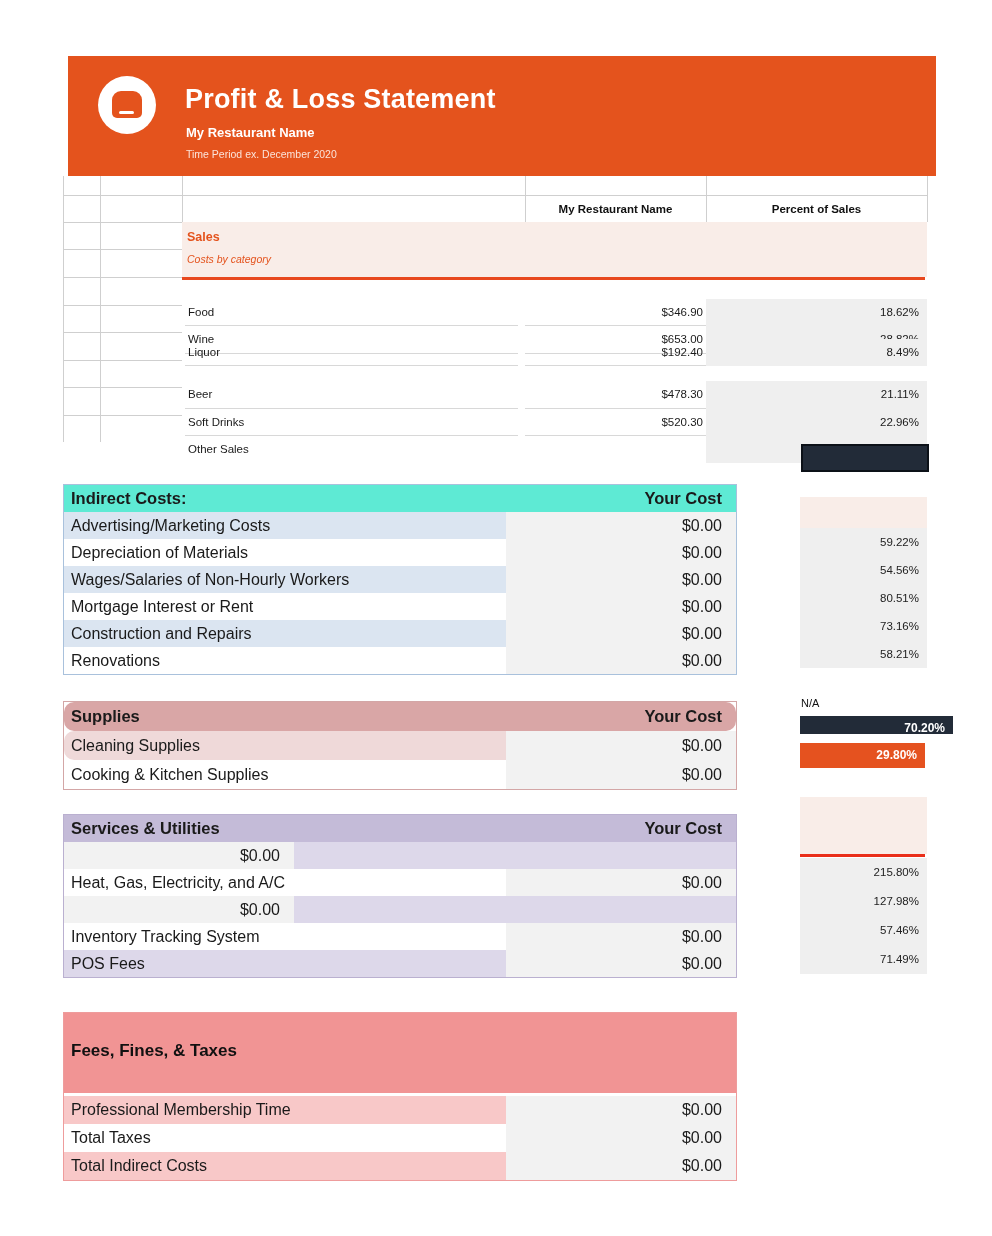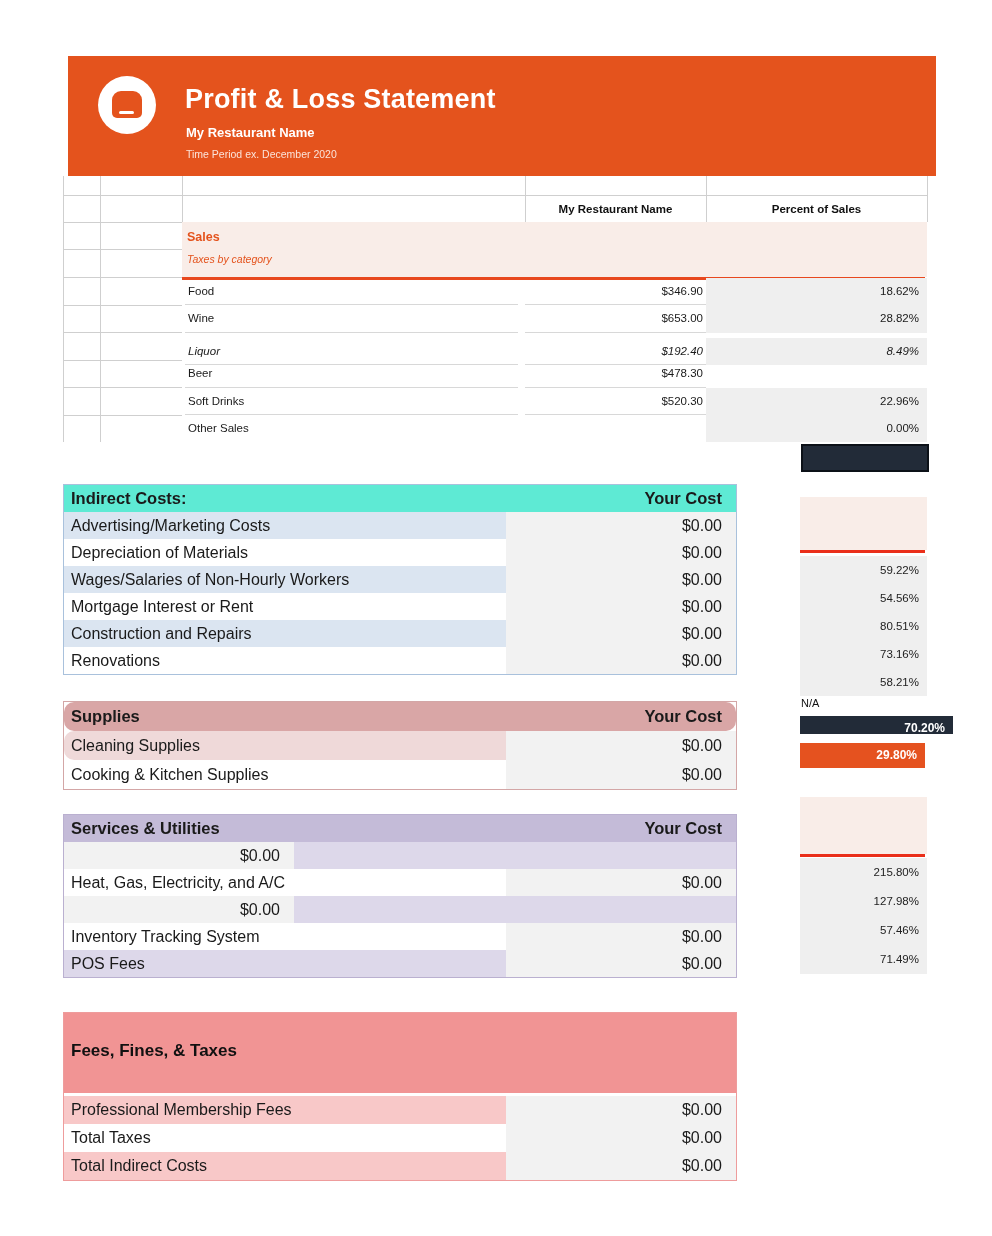--- a/index.html
+++ b/index.html
@@ -16,21 +16,21 @@
   .banner .period{position:absolute;left:118px;top:92px;font-size:10.5px;color:#fbe3d9;}
 
   
   .vline{position:absolute;width:1px;background:#CFCFCF;}
   .hline{position:absolute;height:1px;background:#CFCFCF;}
   .colhead{position:absolute;top:196px;height:26px;line-height:26px;font-size:11.5px;font-weight:bold;text-align:center;color:#111;}
   .sales-band{position:absolute;left:182px;top:222px;width:745px;height:55px;background:#F9EDE8;}
   .sales-title{position:absolute;left:5px;top:8px;color:#E4531D;font-weight:bold;font-size:12.5px;}
   .sales-sub{position:absolute;left:5px;top:31px;color:#E4531D;font-style:italic;font-size:10.5px;}
   .sales-rule{position:absolute;left:182px;top:277px;width:743px;height:3px;background:#E8481E;}
-  .srow{position:absolute;left:63px;width:864px;height:27.4px;line-height:27.4px;font-size:11.5px;}
+  .srow{position:absolute;left:63px;width:864px;height:27.4px;line-height:27.4px;font-size:11.5px;margin-top:21px;}
   .srow .slbl{position:absolute;left:122px;top:0;width:330px;padding-left:3px;border-bottom:1px solid #D8D8D8;height:26.4px;}
   .srow .sval{position:absolute;left:462px;top:0;width:178px;text-align:right;padding-right:3px;border-bottom:1px solid #D8D8D8;height:26.4px;}
   .srow .spct{position:absolute;left:643px;top:0;width:221px;background:#EFEFEF;text-align:right;box-sizing:border-box;padding-right:8px;height:27.4px;}
   .navy-bar{position:absolute;left:801px;width:124px;height:24px;background:#222B38;border:2px solid #0C1118;box-sizing:content-box;}
   .peach-block{position:absolute;left:800px;width:127px;background:#F9EDE8;}
   .red-rule{position:absolute;left:800px;width:125px;height:3px;background:#EA2F1A;}
   .gray-block{position:absolute;left:800px;width:127px;background:#EFEFEF;}
   .gray-block .pct{height:28px;line-height:28px;font-size:11.5px;text-align:right;padding-right:8px;color:#222;}
   .na-cell{position:absolute;left:801px;width:100px;height:18px;font-size:11px;color:#111;}
   .navy-bar2{position:absolute;left:800px;width:125px;height:18px;background:#222B38;padding-left:28px;}
@@ -95,60 +95,61 @@
   <div class="hline" style="left:63px;top:332px;width:119px;"></div>
   <div class="hline" style="left:63px;top:360px;width:119px;"></div>
   <div class="hline" style="left:63px;top:387px;width:119px;"></div>
   <div class="hline" style="left:63px;top:415px;width:119px;"></div>
 
   <div class="colhead" style="left:525px;width:181px;">My Restaurant Name</div>
   <div class="colhead" style="left:706px;width:221px;">Percent of Sales</div>
 
   <div class="sales-band">
     <div class="sales-title">Sales</div>
-    <div class="sales-sub">Taxes by category</div>
+    <div class="sales-sub">Costs by category</div>
   </div>
   <div class="sales-rule"></div>
 
   <div class="srow" style="top:278px;">
     <div class="slbl">Food</div>
     <div class="sval">$346.90</div>
     <div class="spct">18.62%</div>
   </div>
   <div class="srow" style="top:305.4px;">
     <div class="slbl">Wine</div>
     <div class="sval">$653.00</div>
     <div class="spct">28.82%</div>
   </div>
-  <div class="srow" style="top:338px;font-style:italic;">
+  <div class="srow" style="top:318px;">
     <div class="slbl">Liquor</div>
     <div class="sval">$192.40</div>
     <div class="spct">8.49%</div>
   </div>
   <div class="srow" style="top:360.2px;">
     <div class="slbl">Beer</div>
     <div class="sval">$478.30</div>
+    <div class="spct">21.11%</div>
   </div>
   <div class="srow" style="top:387.6px;">
     <div class="slbl">Soft Drinks</div>
     <div class="sval">$520.30</div>
     <div class="spct">22.96%</div>
   </div>
   <div class="srow" style="top:415px;">
     <div class="slbl" style="border-bottom:none;">Other Sales</div>
     <div class="sval" style="border-bottom:none;"></div>
     <div class="spct">0.00%</div>
   </div>
 
   <div class="navy-bar" style="top:444px;"></div>
 
   <div class="peach-block" style="top:497px;height:53px;"></div>
   <div class="red-rule" style="top:550px;"></div>
 
-  <div class="gray-block" style="top:556px;height:140px;">
+  <div class="gray-block" style="top:528px;height:140px;">
     <div class="pct">59.22%</div>
     <div class="pct">54.56%</div>
     <div class="pct">80.51%</div>
     <div class="pct">73.16%</div>
     <div class="pct">58.21%</div>
   </div>
 
   <div class="na-cell" style="top:697px;">N/A</div>
 
   <div class="navy-bar2" style="top:716px;">
@@ -238,21 +239,21 @@
       <div class="val">$0.00</div>
     </div>
   </div>
 
   <div class="ctable tbl-fees">
     <div class="bighdr">
       <div class="t">Fees, Fines, &amp; Taxes</div>
     </div>
     <div class="gap"></div>
     <div class="row alt">
-      <div class="lbl">Professional Membership Fees</div>
+      <div class="lbl">Professional Membership Time</div>
       <div class="val">$0.00</div>
     </div>
     <div class="row">
       <div class="lbl">Total Taxes</div>
       <div class="val">$0.00</div>
     </div>
     <div class="row alt">
       <div class="lbl">Total Indirect Costs</div>
       <div class="val">$0.00</div>
     </div>

